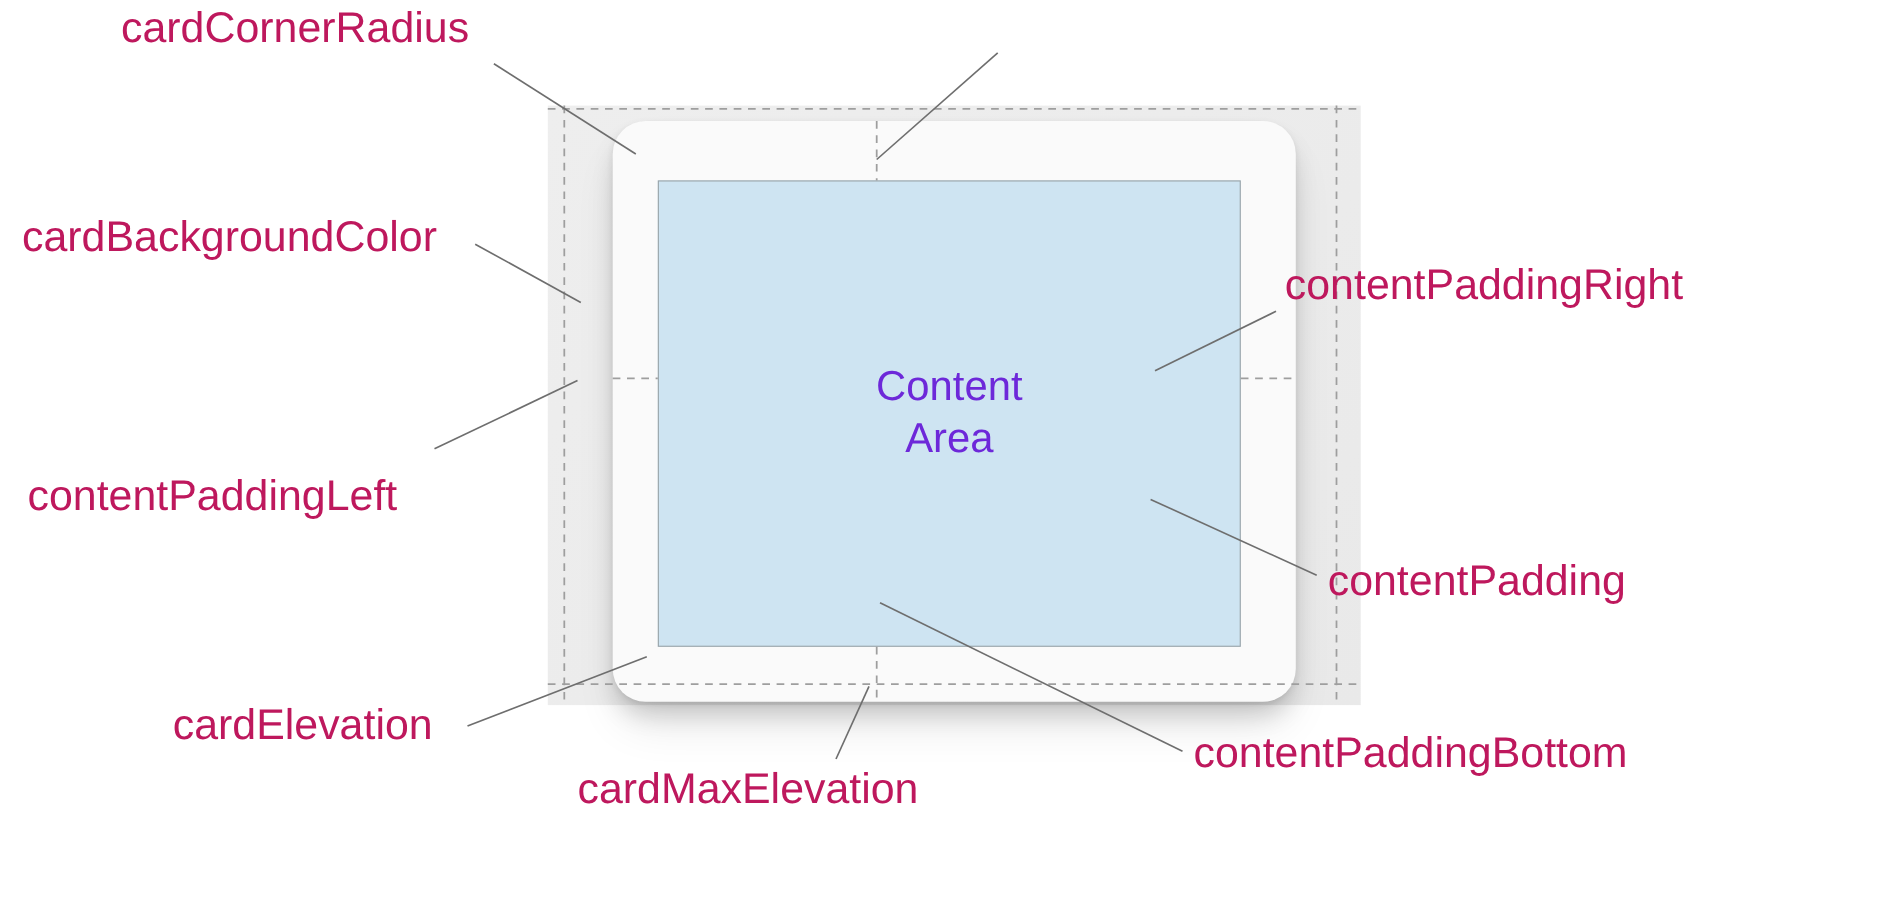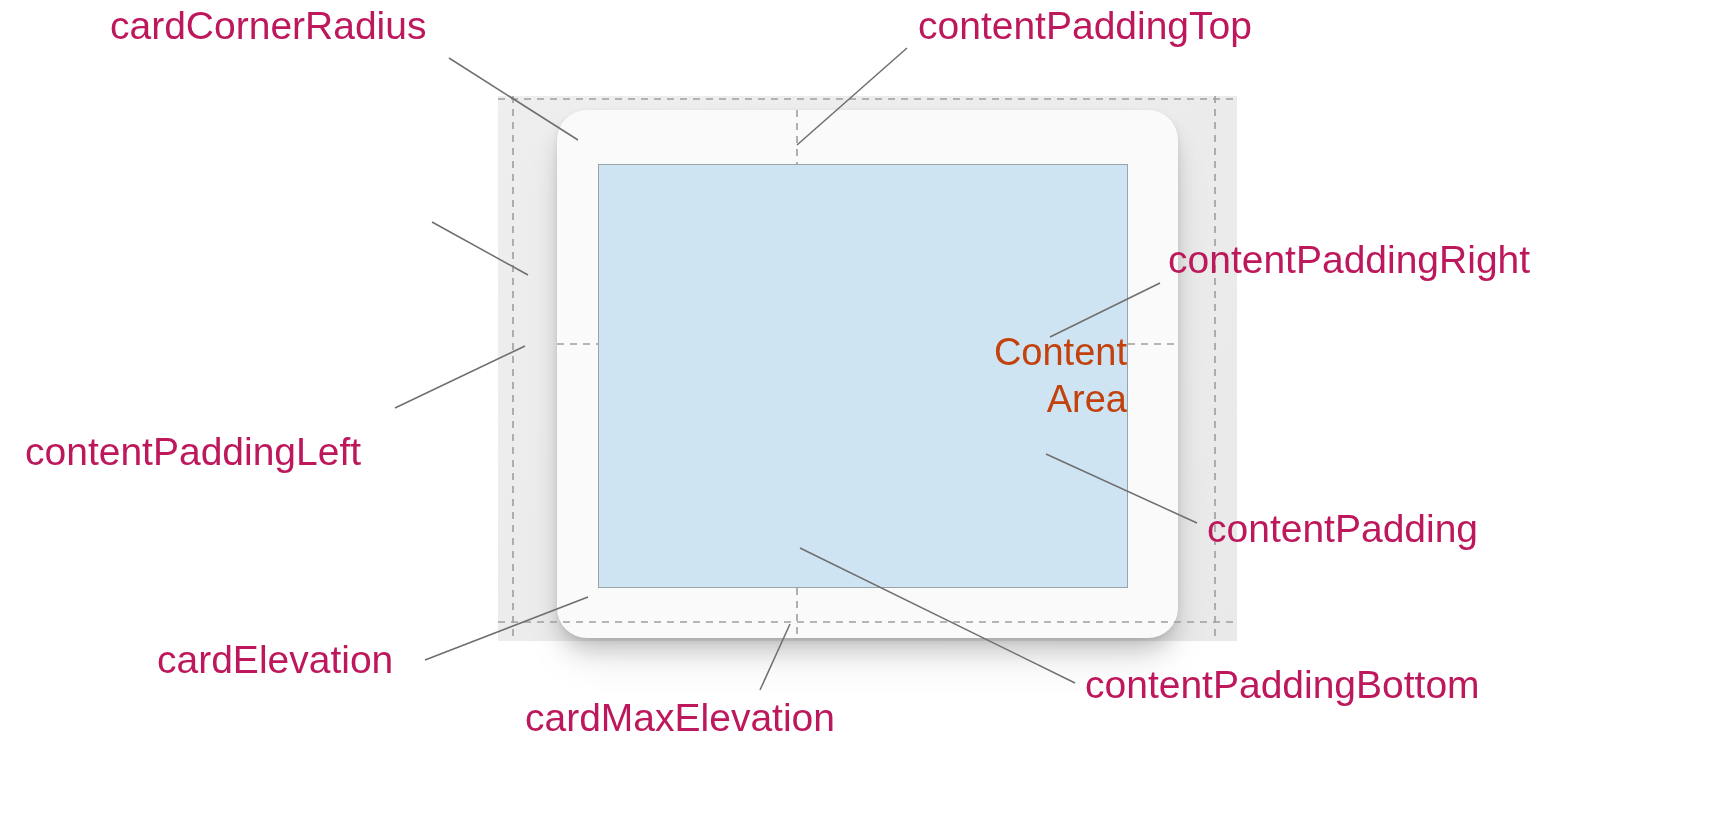--- a/index.html
+++ b/index.html
@@ -58,23 +58,23 @@
     position: absolute;
     left: 598px;
     top: 164px;
     width: 530px;
     height: 424px;
     background: #cee4f2;
     border: 1px solid #9aa3a8;
     box-sizing: border-box;
     display: flex;
     flex-direction: column;
-    align-items: flex-end;
+    align-items: center;
     justify-content: center;
-    color: #c2410c;
+    color: #6d28d9;
     font-size: 38px;
     line-height: 1.24;
     text-align: center;
   }
   .content-area .line { display: block; }
 
   
   .label {
     position: absolute;
     color: #be185d;
@@ -131,22 +131,22 @@
       <line x1="395" y1="408" x2="525" y2="346"></line>
       <line x1="1197" y1="523" x2="1046" y2="454"></line>
       <line x1="425" y1="660" x2="588" y2="597"></line>
       <line x1="1075" y1="683" x2="800" y2="548"></line>
       <line x1="760" y1="690" x2="790" y2="624"></line>
     </g>
   </svg>
 
   <div class="label lbl-cardCornerRadius">cardCornerRadius</div>
 
-  <div class="label lbl-contentPaddingTop">contentPaddingTop</div>
 
+  <div class="label lbl-cardBackgroundColor">cardBackgroundColor</div>
 
   <div class="label lbl-contentPaddingRight">contentPaddingRight</div>
 
   <div class="label lbl-contentPaddingLeft">contentPaddingLeft</div>
 
   <div class="label lbl-contentPadding">contentPadding</div>
 
   <div class="label lbl-cardElevation">cardElevation</div>
 
   <div class="label lbl-contentPaddingBottom">contentPaddingBottom</div>

